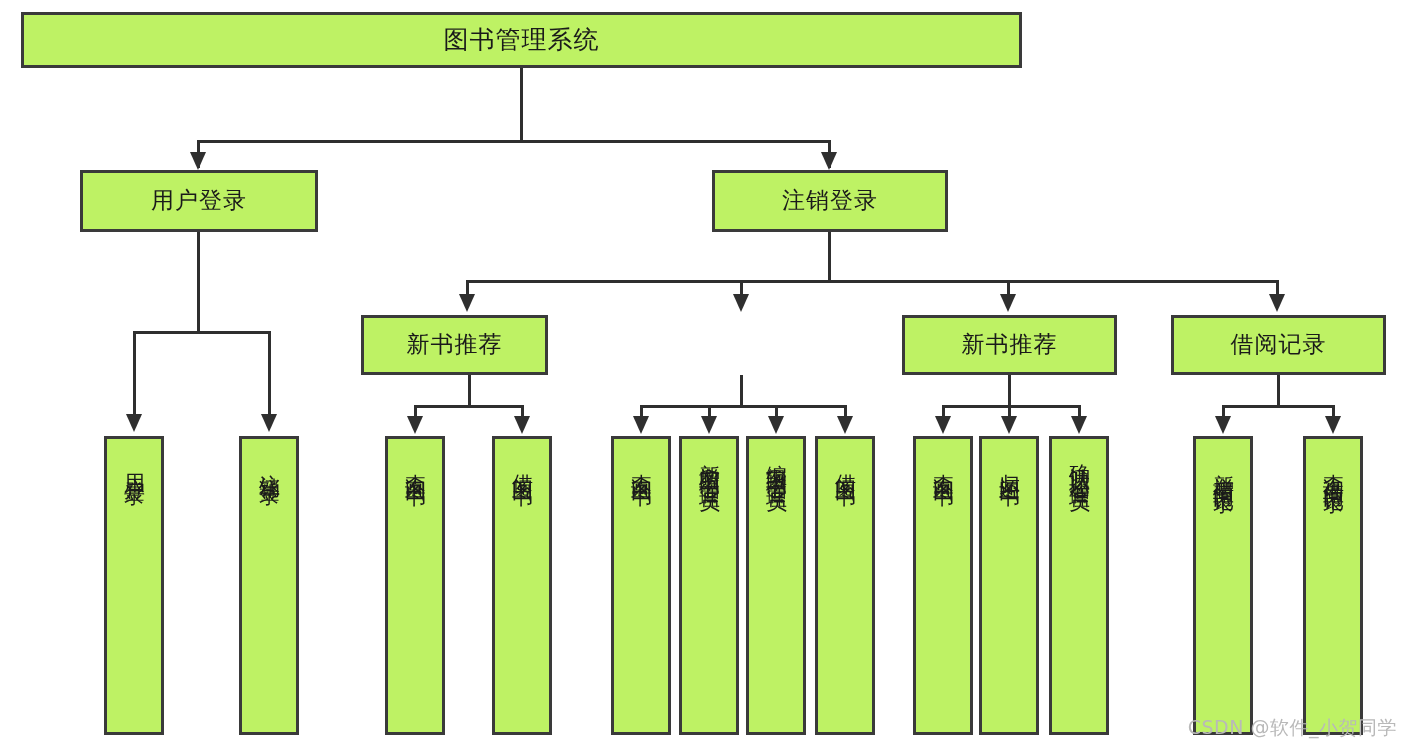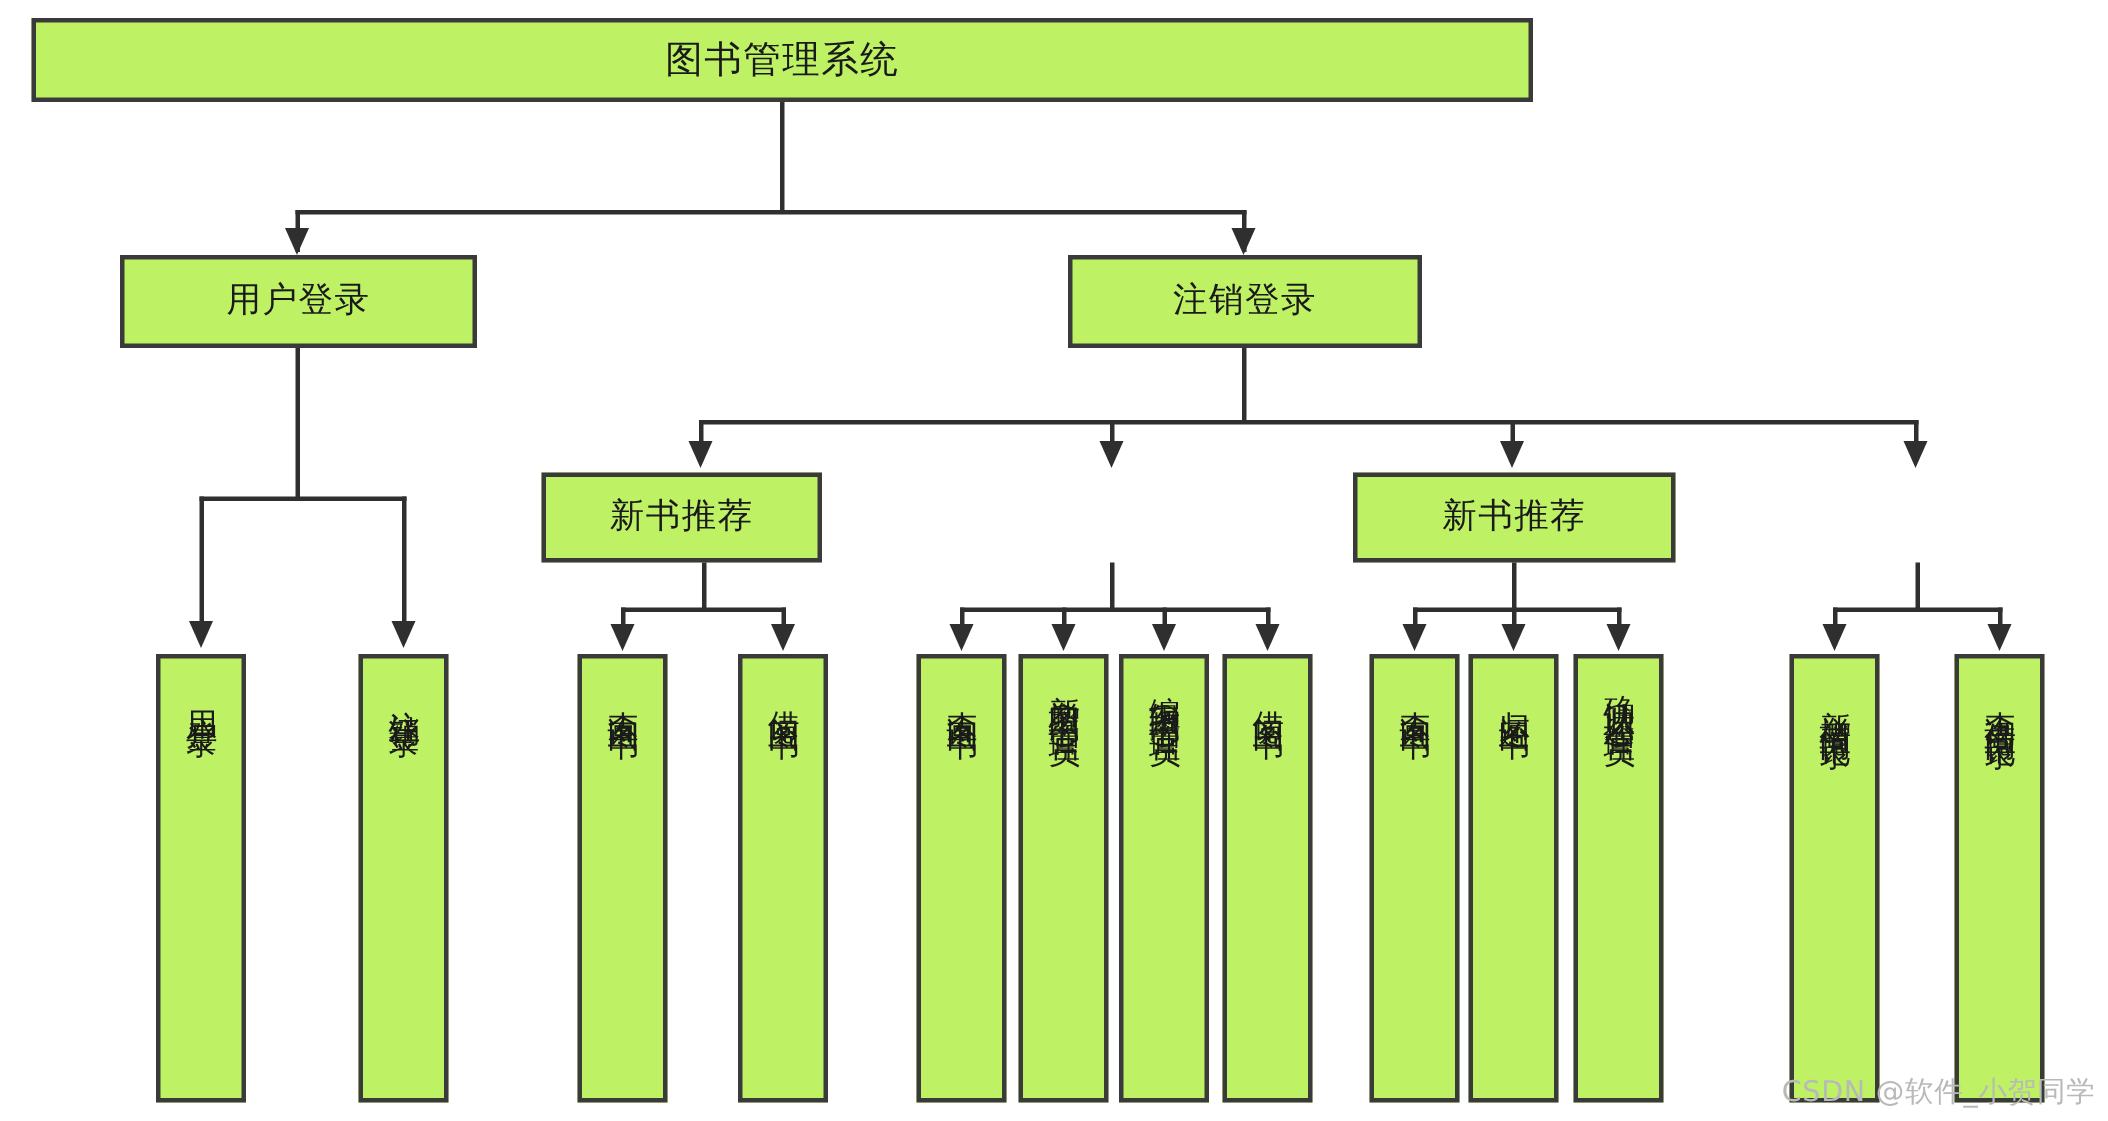--- a/index.html
+++ b/index.html
@@ -118,20 +118,23 @@
   <div class="arrow" style="left:1000px;top:294px;"></div>
 
   <div class="ln vln" style="left:1276px;top:280px;width:3px;height:22px;"></div>
   <div class="arrow" style="left:1269px;top:294px;"></div>
 
   <div class="box h" style="left:361px;top:315px;width:187px;height:60px;">
     <span>新书推荐</span>
   </div>
   <div class="box h" style="left:902px;top:315px;width:215px;height:60px;">
     <span>新书推荐</span>
+  </div>
+  <div class="box h" style="left:1171px;top:315px;width:215px;height:60px;">
+    <span>借阅记录</span>
   </div>
 
   <div class="ln vln" style="left:468px;top:375px;width:3px;height:32px;"></div>
   <div class="ln hln" style="left:414px;top:405px;width:110px;height:3px;"></div>
   <div class="ln vln" style="left:414px;top:405px;width:3px;height:18px;"></div>
   <div class="arrow" style="left:407px;top:416px;"></div>
   <div class="ln vln" style="left:521px;top:405px;width:3px;height:18px;"></div>
   <div class="arrow" style="left:514px;top:416px;"></div>
 
   <div class="ln vln" style="left:740px;top:375px;width:3px;height:32px;"></div>

